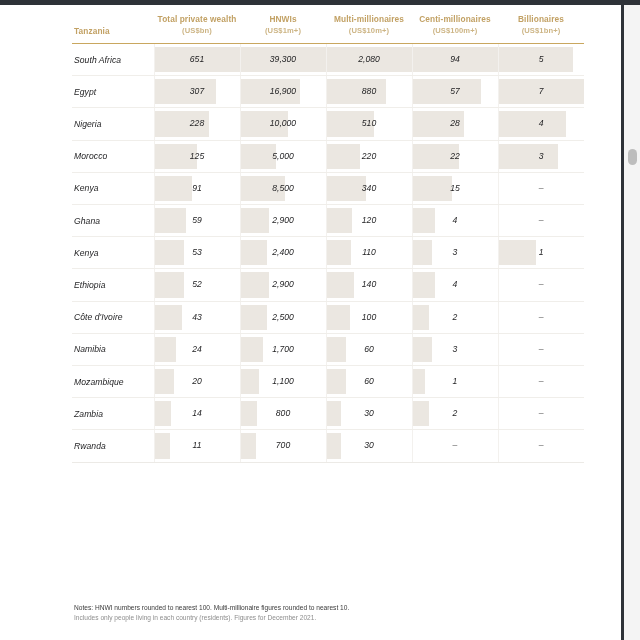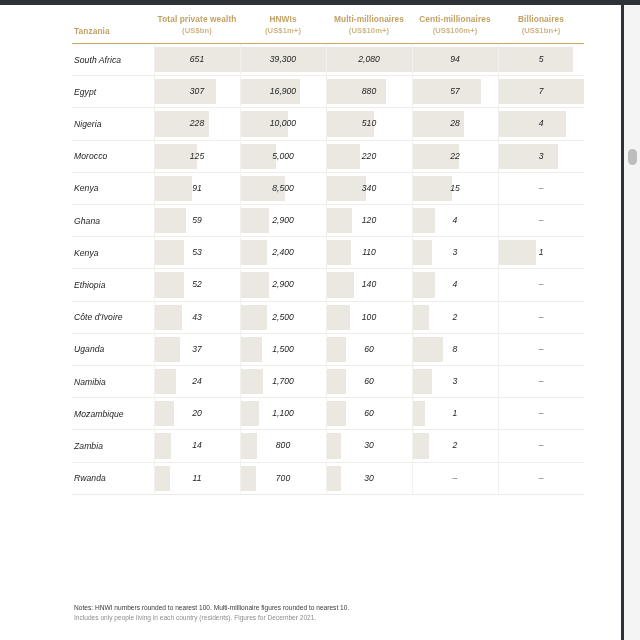--- a/index.html
+++ b/index.html
@@ -423,42 +423,20 @@
               </td>
               <td class="num">
                 <div class="bar" style="width: 19.8%;"></div>
                 <span class="val">2</span>
               </td>
               <td class="num">
                 <span class="val dash">–</span>
               </td>
             </tr>
             <tr>
-              <td class="country">Uganda</td>
-              <td class="num">
-                <div class="bar" style="width: 30%;"></div>
-                <span class="val">37</span>
-              </td>
-              <td class="num">
-                <div class="bar" style="width: 25.4%;"></div>
-                <span class="val">1,500</span>
-              </td>
-              <td class="num">
-                <div class="bar" style="width: 22.6%;"></div>
-                <span class="val">60</span>
-              </td>
-              <td class="num">
-                <div class="bar" style="width: 35.5%;"></div>
-                <span class="val">8</span>
-              </td>
-              <td class="num">
-                <span class="val dash">–</span>
-              </td>
-            </tr>
-            <tr>
               <td class="country">Namibia</td>
               <td class="num">
                 <div class="bar" style="width: 25%;"></div>
                 <span class="val">24</span>
               </td>
               <td class="num">
                 <div class="bar" style="width: 26.7%;"></div>
                 <span class="val">1,700</span>
               </td>
               <td class="num">

